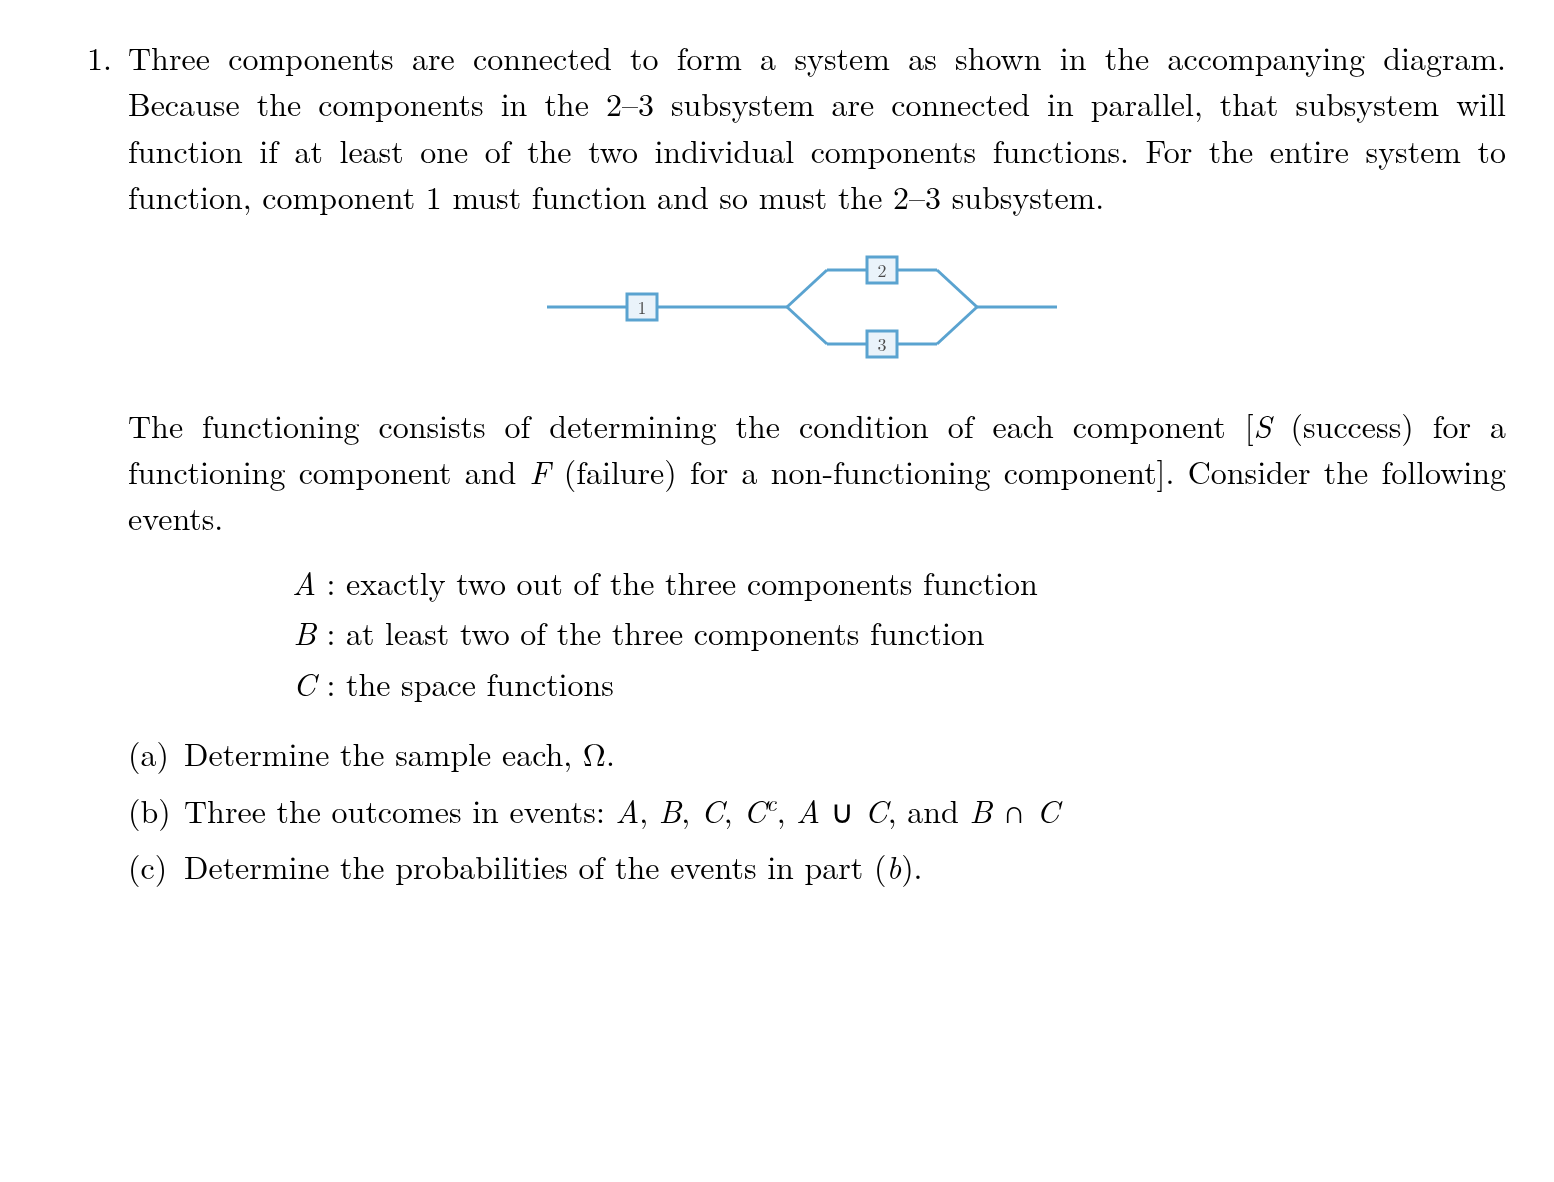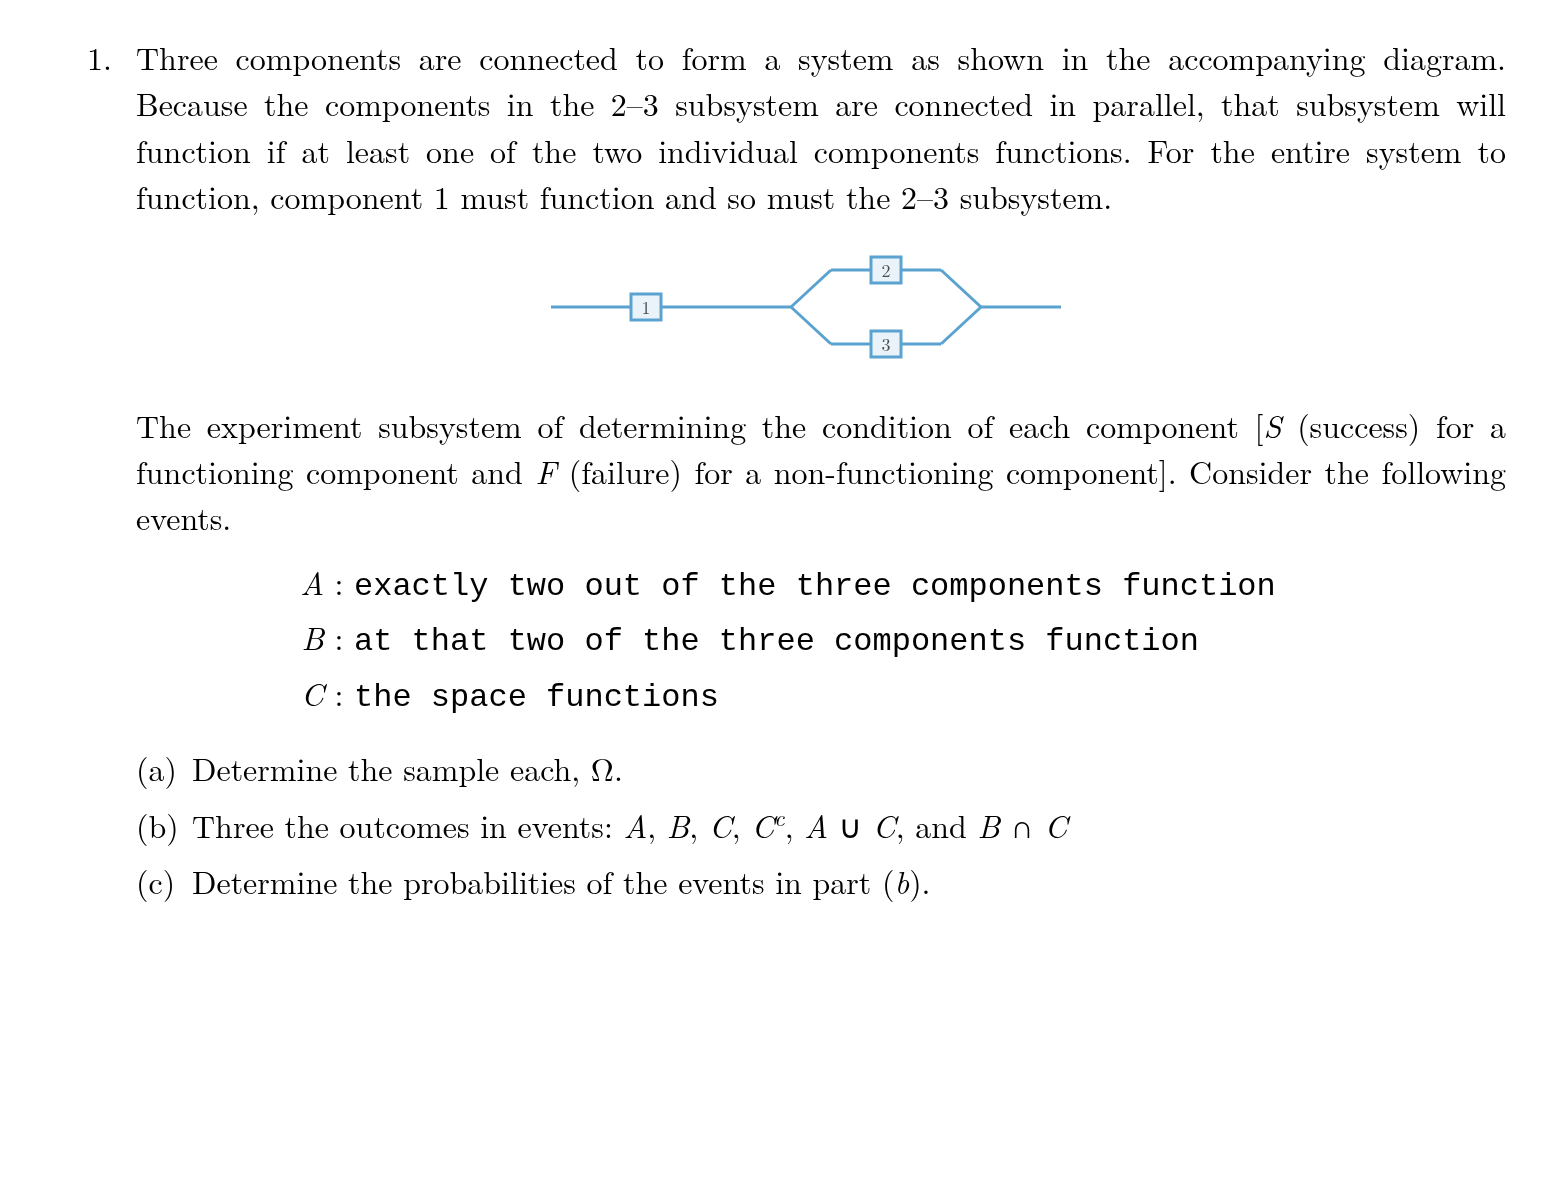--- a/index.html
+++ b/index.html
@@ -23,21 +23,20 @@
   }
   .num-col {
     width: 64px;
     flex: 0 0 64px;
     text-align: right;
     padding-right: 16px;
   }
   .body-col {
     flex: 1 1 auto;
     text-align: justify;
-    margin-left: 8px;
   }
   .para {
     margin: 0 0 18px 0;
   }
   .diagram-wrap {
     width: 100%;
     display: flex;
     justify-content: center;
     margin: 22px 0 30px 0;
   }
@@ -59,21 +58,20 @@
     font-style: italic;
     flex: 0 0 48px;
   }
   .event-colon {
     width: 30px;
     flex: 0 0 30px;
     text-align: center;
   }
   .event-text {
     flex: 1 1 auto;
-    font-family: Liberation Mono, monospace;
   }
   .subparts {
     margin-top: 6px;
   }
   .sub-row {
     display: flex;
     align-items: baseline;
     margin: 10px 0;
   }
   .sub-label {
@@ -126,33 +124,33 @@
 
           <line x1="400" y1="28" x2="440" y2="65" stroke="#5aa3d0" stroke-width="3"></line>
 
           <line x1="400" y1="102" x2="440" y2="65" stroke="#5aa3d0" stroke-width="3"></line>
 
           <line x1="440" y1="65" x2="520" y2="65" stroke="#5aa3d0" stroke-width="3"></line>
         </svg>
       </div>
 
       <p class="para">
-        <span>The experiment subsystem of determining the condition of each component [</span><span class="it">S</span><span> (success) for a functioning component and </span><span class="it">F</span><span> (failure) for a non-functioning component]. Consider the following events.</span>
+        <span>The functioning consists of determining the condition of each component [</span><span class="it">S</span><span> (success) for a functioning component and </span><span class="it">F</span><span> (failure) for a non-functioning component]. Consider the following events.</span>
       </p>
 
       <div class="events-block">
         <div class="event-row">
           <span class="event-label">A</span>
           <span class="event-colon">:</span>
           <span class="event-text">exactly two out of the three components function</span>
         </div>
         <div class="event-row">
           <span class="event-label">B</span>
           <span class="event-colon">:</span>
-          <span class="event-text">at that two of the three components function</span>
+          <span class="event-text">at least two of the three components function</span>
         </div>
         <div class="event-row">
           <span class="event-label">C</span>
           <span class="event-colon">:</span>
           <span class="event-text">the space functions</span>
         </div>
       </div>
 
       <div class="subparts">
         <div class="sub-row">

